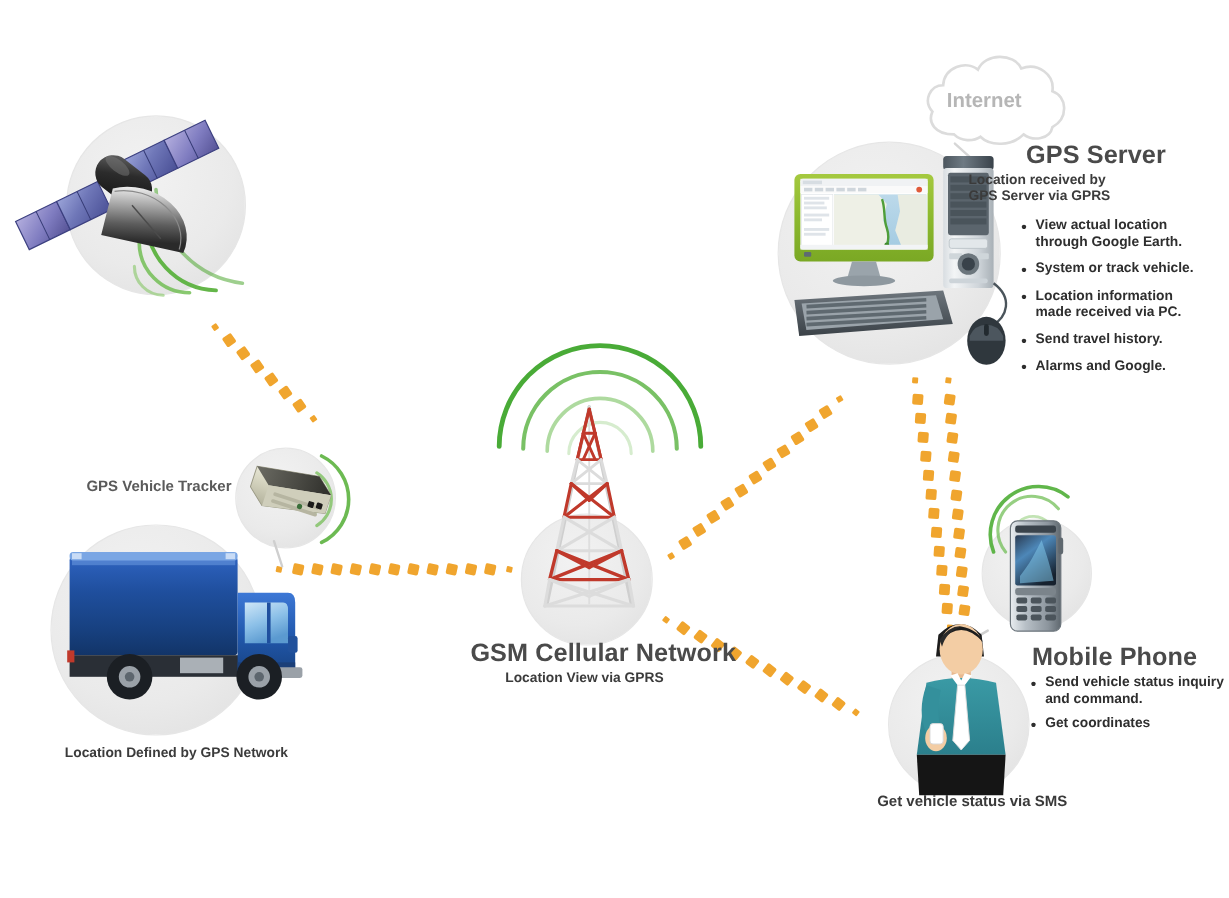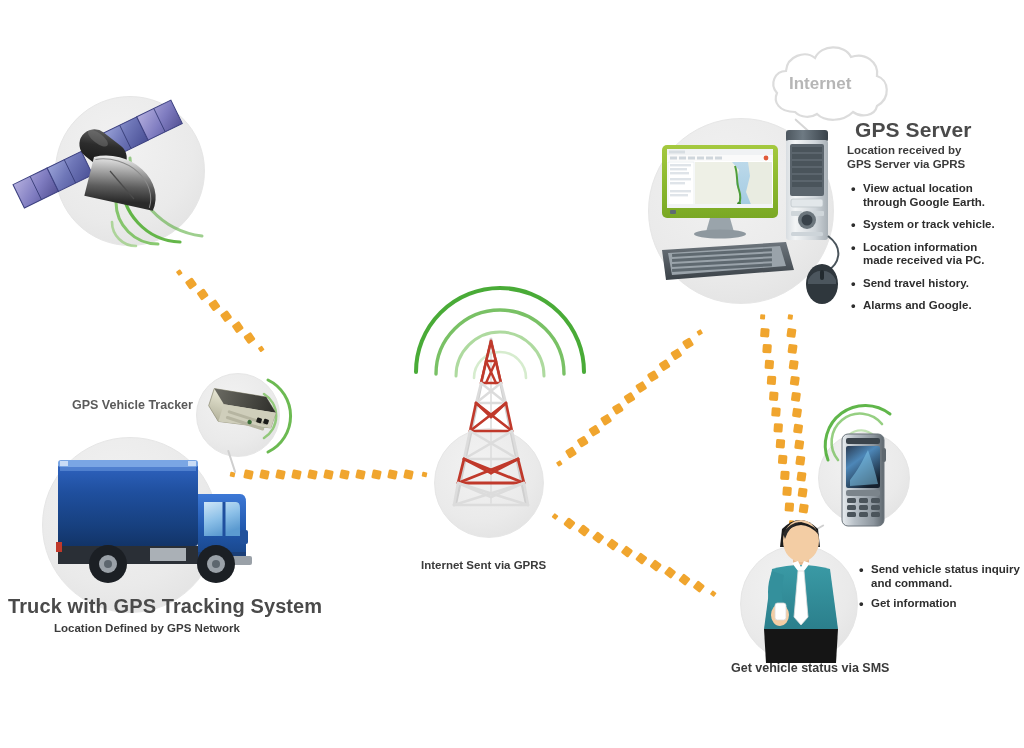--- a/index.html
+++ b/index.html
@@ -368,21 +368,21 @@
       <path d="M 188 136 C 204 148 200 164 186 172" fill="none" stroke="#4a545b" stroke-width="2"></path>
       <g transform="translate(168 168)">
         <ellipse cx="14" cy="16" rx="16" ry="20" fill="#2f373d"></ellipse>
         <path d="M 0 12 A 16 18 0 0 1 28 12 L 28 16 L 0 16 Z" fill="#4c565e"></path>
         <rect x="12" y="2" width="4" height="10" rx="2" fill="#222a2f"></rect>
       </g>
     </svg>
   </div>
 
   <div class="title" style="left:855px; top:118px;">GPS Server</div>
-  <div class="subtitle" style="left:847px; top:143px; white-space:pre-line;">Location received by
+  <div class="subtitle" style="left:807px; top:143px; white-space:pre-line;">Location received by
 GPS Server via GPRS</div>
 
   <ul class="bullets" style="left:850px; top:182px; width:172px;">
     <li>View actual location
 through Google Earth.</li>
     <li>System or track vehicle.</li>
     <li>Location information
 made received via PC.</li>
     <li>Send travel history.</li>
     <li>Alarms and Google.</li>
@@ -480,21 +480,20 @@
         <circle cx="70" cy="112" r="4" fill="#5d666e"></circle>
       </g>
       <g>
         <circle cx="178" cy="112" r="19" fill="#1b1f24"></circle>
         <circle cx="178" cy="112" r="9" fill="#9aa1a8"></circle>
         <circle cx="178" cy="112" r="4" fill="#5d666e"></circle>
       </g>
     </svg>
   </div>
 
-  <div class="title" style="left:8px; top:595px; font-size:20px;">Truck with GPS Tracking System</div>
   <div class="subtitle" style="left:54px; top:621px;">Location Defined by GPS Network</div>
 
   <div class="platter" style="left:434px; top:428px; width:110px; height:110px;"></div>
 
   <div class="arcs" style="left:410px; top:262px;">
     <svg width="180" height="180" viewBox="0 0 180 180">
       <g fill="none" stroke-linecap="round">
         <path d="M 6 110 A 84 84 0 0 1 174 110" stroke="#3fa62c" stroke-width="4" opacity="0.95"></path>
         <path d="M 26 112 A 64 64 0 0 1 154 112" stroke="#57b23f" stroke-width="3.4" opacity="0.8"></path>
         <path d="M 46 114 A 44 44 0 0 1 134 114" stroke="#7cc364" stroke-width="3" opacity="0.62"></path>
@@ -566,21 +565,22 @@
           <path d="M 6 170 L 80 170"></path>
           <path d="M 10 148 L 80 170"></path>
             <path d="M 76 148 L 6 170"></path>
           <path d="M 10 148 L 43 162"></path>
             <path d="M 76 148 L 43 162"></path>
         </g>
       </g>
     </svg>
   </div>
 
-  <div class="subtitle" style="left:421px; top:558px;">Internet Sent via GPRS</div>
+  <div class="title" style="left:392px; top:533px;">GSM Cellular Network</div>
+  <div class="subtitle" style="left:421px; top:558px;">Location View via GPRS</div>
 
   <div class="platter" style="left:818px; top:432px; width:92px; height:92px;"></div>
 
   <div class="arcs" style="left:820px; top:394px;">
     <svg width="86" height="80" viewBox="0 0 86 80">
       <g fill="none" stroke-linecap="round">
         <path d="M 8 66 A 40 40 0 0 1 70 20" stroke="#4fae36" stroke-width="3" opacity="0.9"></path>
         <path d="M 18 66 A 28 28 0 0 1 62 30" stroke="#6dbd52" stroke-width="2.6" opacity="0.72"></path>
         <path d="M 28 66 A 16 16 0 0 1 54 42" stroke="#90cc76" stroke-width="2.3" opacity="0.55"></path>
       </g>
@@ -617,25 +617,26 @@
         <rect x="11" y="80" width="9" height="5" rx="1.5"></rect>
           <rect x="23" y="80" width="9" height="5" rx="1.5"></rect>
         <rect x="35" y="80" width="9" height="5" rx="1.5"></rect>
       </g>
       <rect x="46" y="16" width="4" height="14" rx="2" fill="#5f686f"></rect>
     </svg>
   </div>
 
   <div class="leader" style="left:824px; top:524px; width:42px; transform:rotate(150deg);"></div>
 
+  <div class="title" style="left:860px; top:536px;">Mobile Phone</div>
 
   <ul class="bullets tight" style="left:858px; top:563px; width:166px;">
     <li>Send vehicle status inquiry
 and command.</li>
-    <li>Get information</li>
+    <li>Get coordinates</li>
   </ul>
 
   <div class="platter" style="left:740px; top:545px; width:118px; height:118px;"></div>
 
   <div class="node" style="left:742px; top:505px;">
     <svg width="118" height="158" viewBox="0 0 118 158">
       <defs>
         <linearGradient id="shirtG" x1="0" y1="0" x2="0" y2="1">
           <stop offset="0%" stop-color="#3a9aa5"></stop>
           <stop offset="100%" stop-color="#2b7f8c"></stop>

